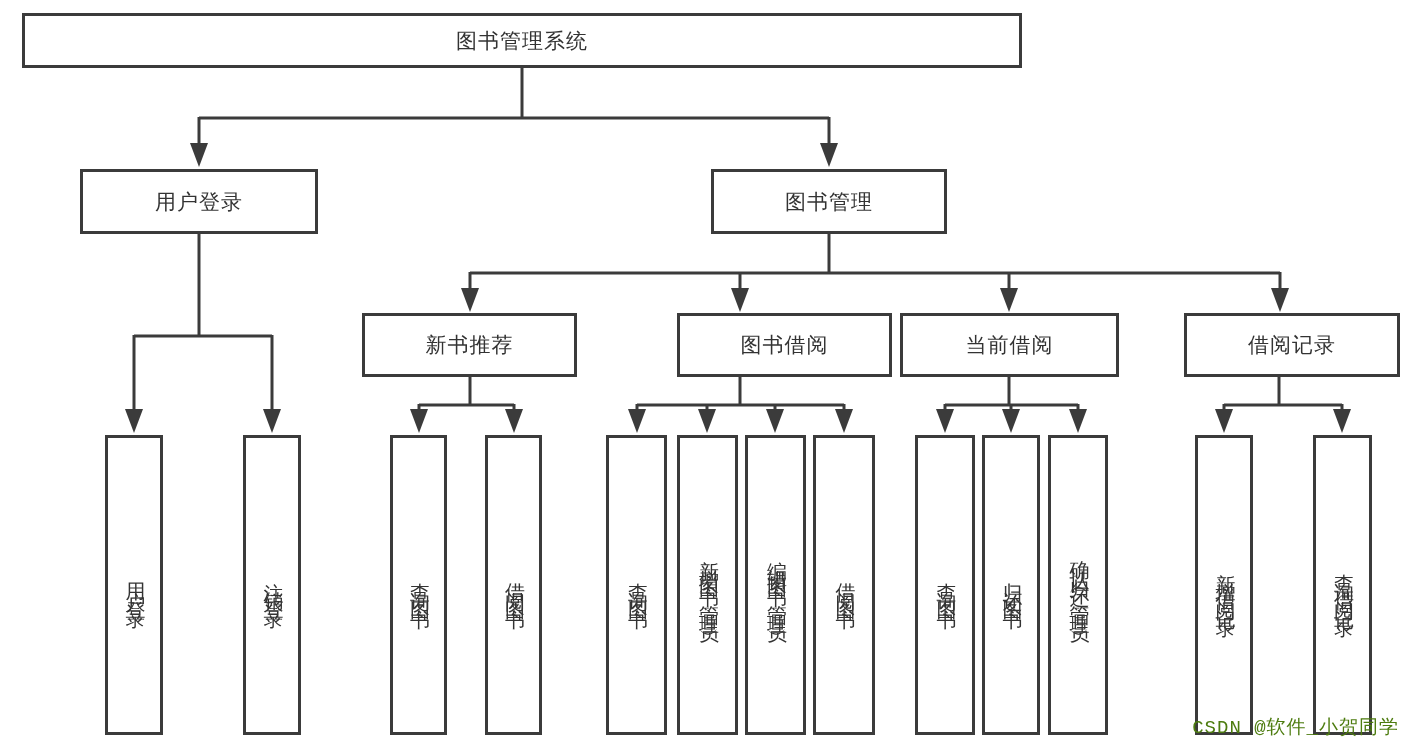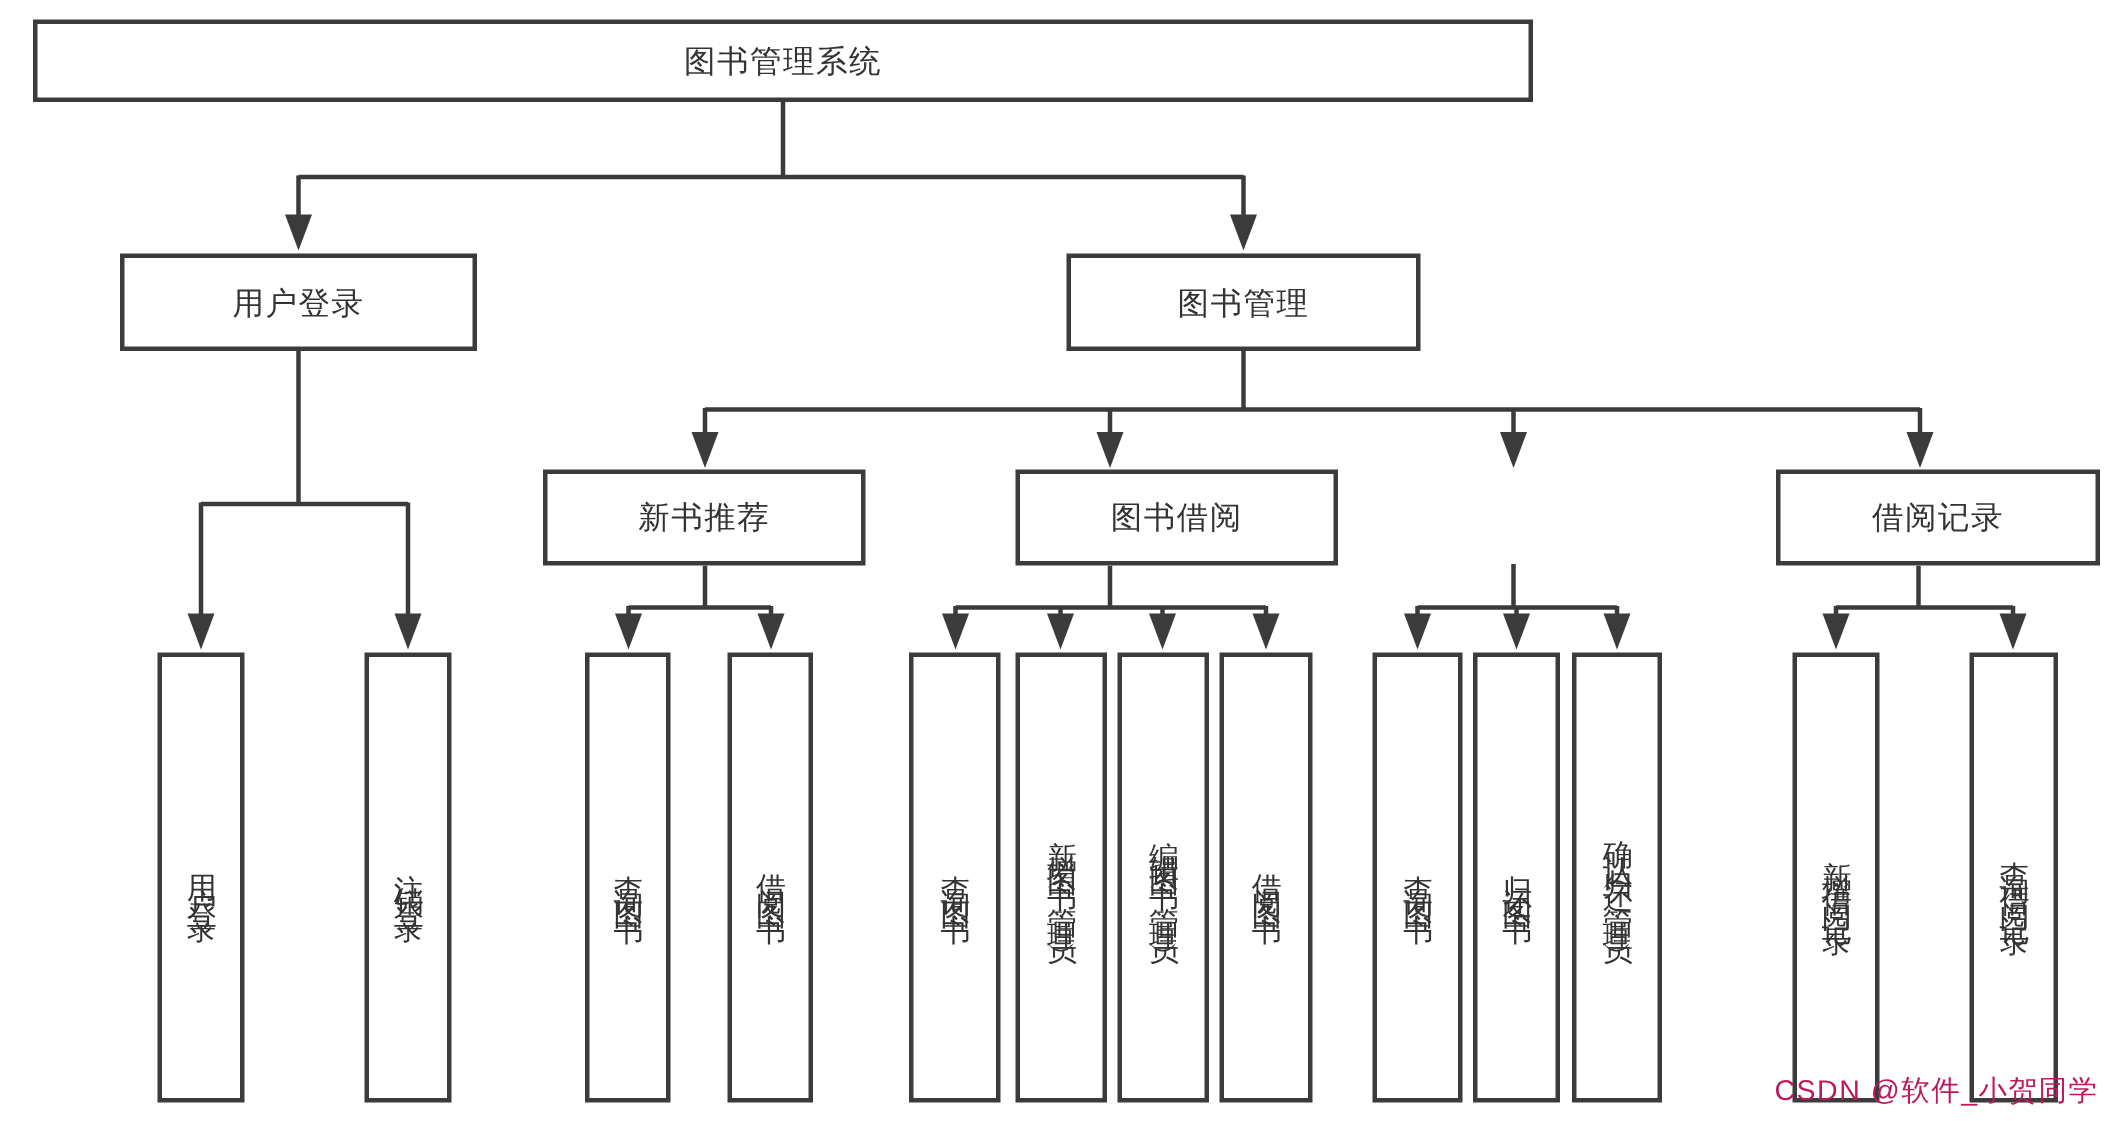--- a/index.html
+++ b/index.html
@@ -5,21 +5,21 @@
   html, body {
     margin: 0;
     padding: 0;
     background: #ffffff;
   }
   .stage {
     position: relative;
     width: 1405px;
     height: 747px;
     background: #ffffff;
-    font-family: Liberation Sans, sans-serif;
+    font-family: Liberation Mono, monospace;
     overflow: hidden;
   }
   .edges {
     position: absolute;
     left: 0; top: 0;
     width: 1405px; height: 747px;
   }
   .node {
     position: absolute;
     box-sizing: border-box;
@@ -39,21 +39,21 @@
     font-size: 20px;
     letter-spacing: 9px;
     line-height: 1;
     color: #333333;
   }
   .watermark {
     position: absolute;
     right: 6px;
     bottom: 7px;
     font-size: 19px;
-    color: #be185d;
+    color: #4d7c0f;
     letter-spacing: 1px;
     white-space: nowrap;
     z-index: 5;
     margin-top: 15px;
   }
 </style>
 </head>
 <body>
 
 <div class="stage">
@@ -144,20 +144,23 @@
   <div class="node h" style="left:711px; top:169px; width:236px; height:65px;text-align:center;">
     <span>图书管理</span>
   </div>
 
   <div class="node h" style="left:362px; top:313px; width:215px; height:64px;">
     <span>新书推荐</span>
   </div>
   <div class="node h" style="left:633px; top:313px; width:215px; height:64px;margin-left:44px;">
     <span>图书借阅</span>
   </div>
+  <div class="node h" style="left:900px; top:313px; width:219px; height:64px;">
+    <span>当前借阅</span>
+  </div>
   <div class="node h" style="left:1172px; top:313px; width:216px; height:64px;margin-left:12px;">
     <span>借阅记录</span>
   </div>
 
   <div class="node leaf" style="left:105px;">
     <span class="vtext">用户登录</span>
   </div>
   <div class="node leaf" style="left:243px;">
     <span class="vtext">注销登录</span>
   </div>

